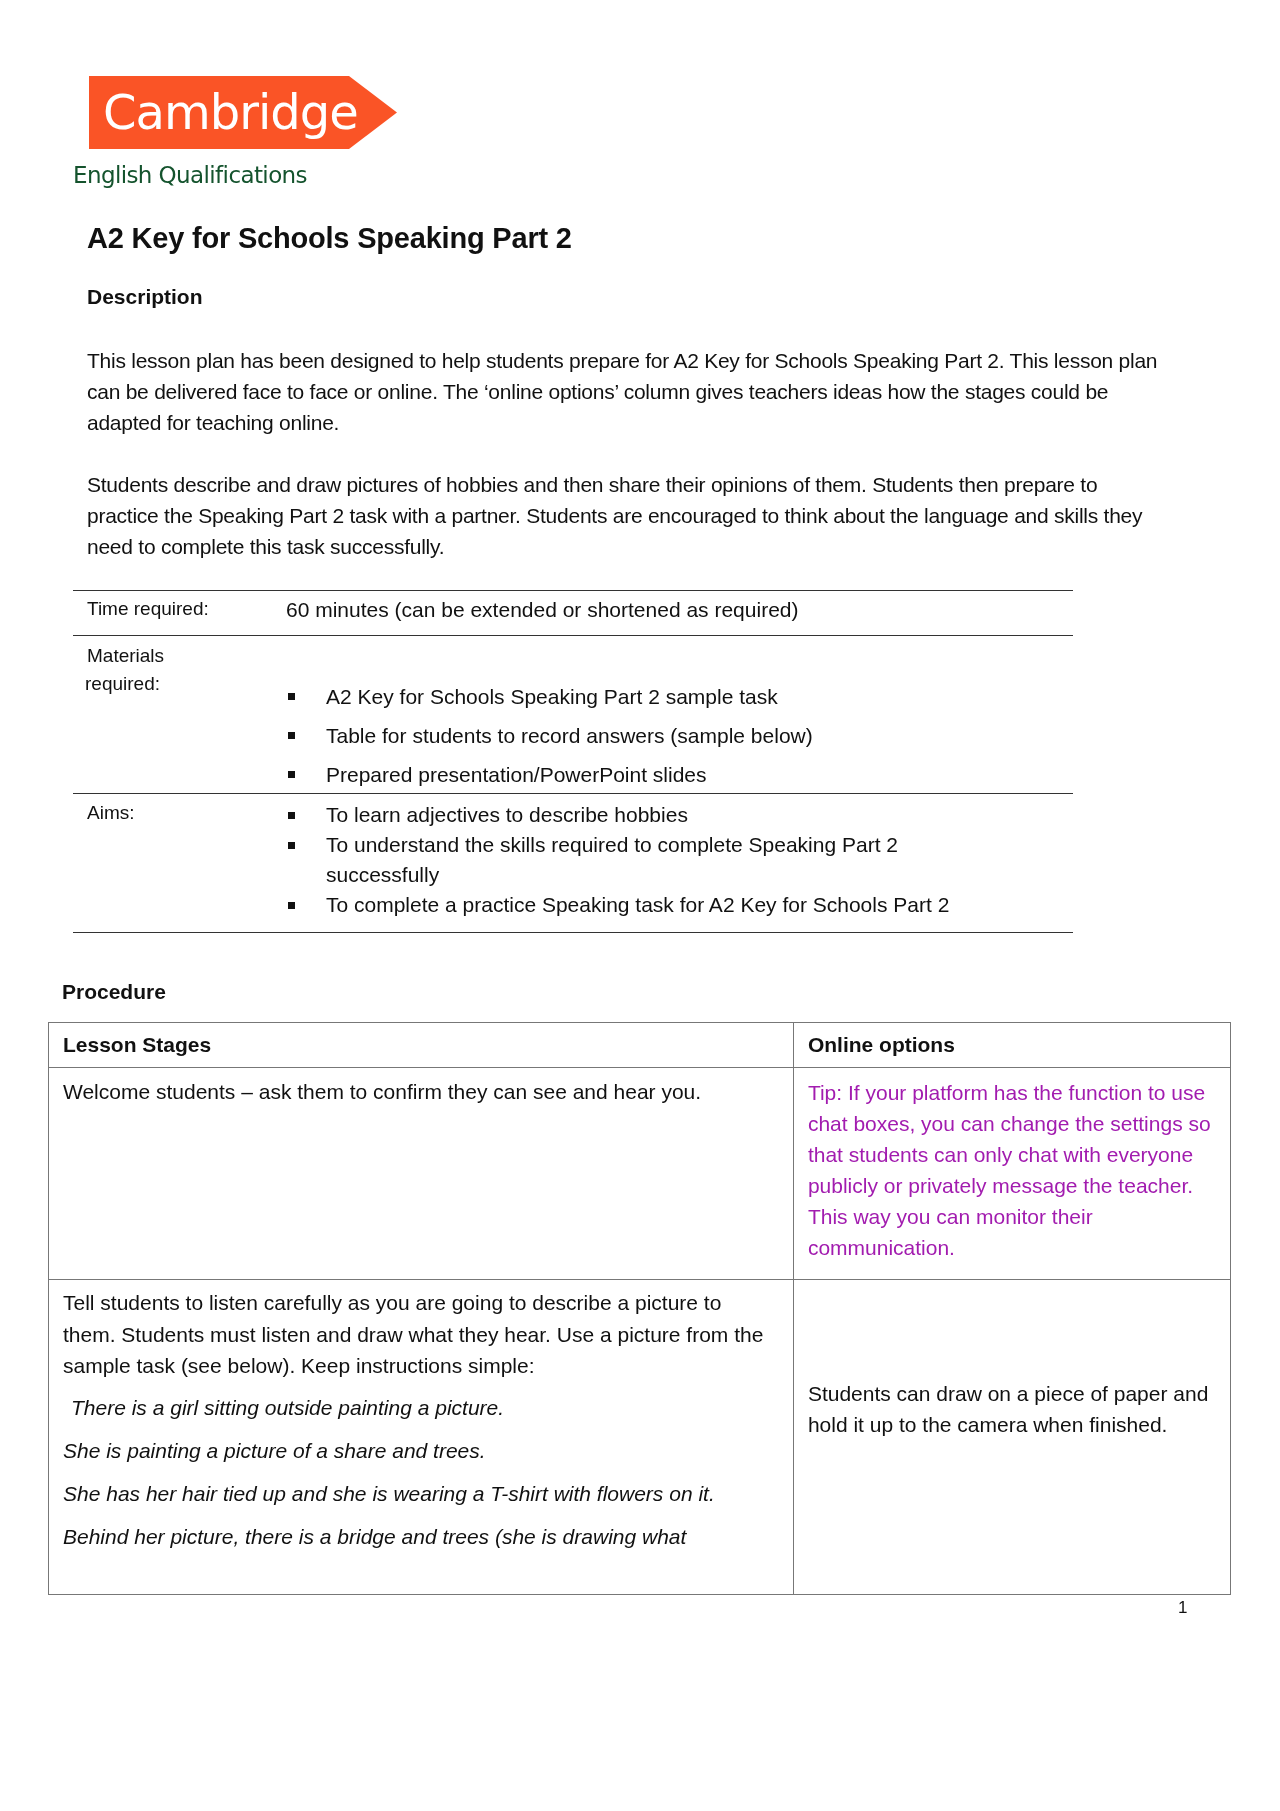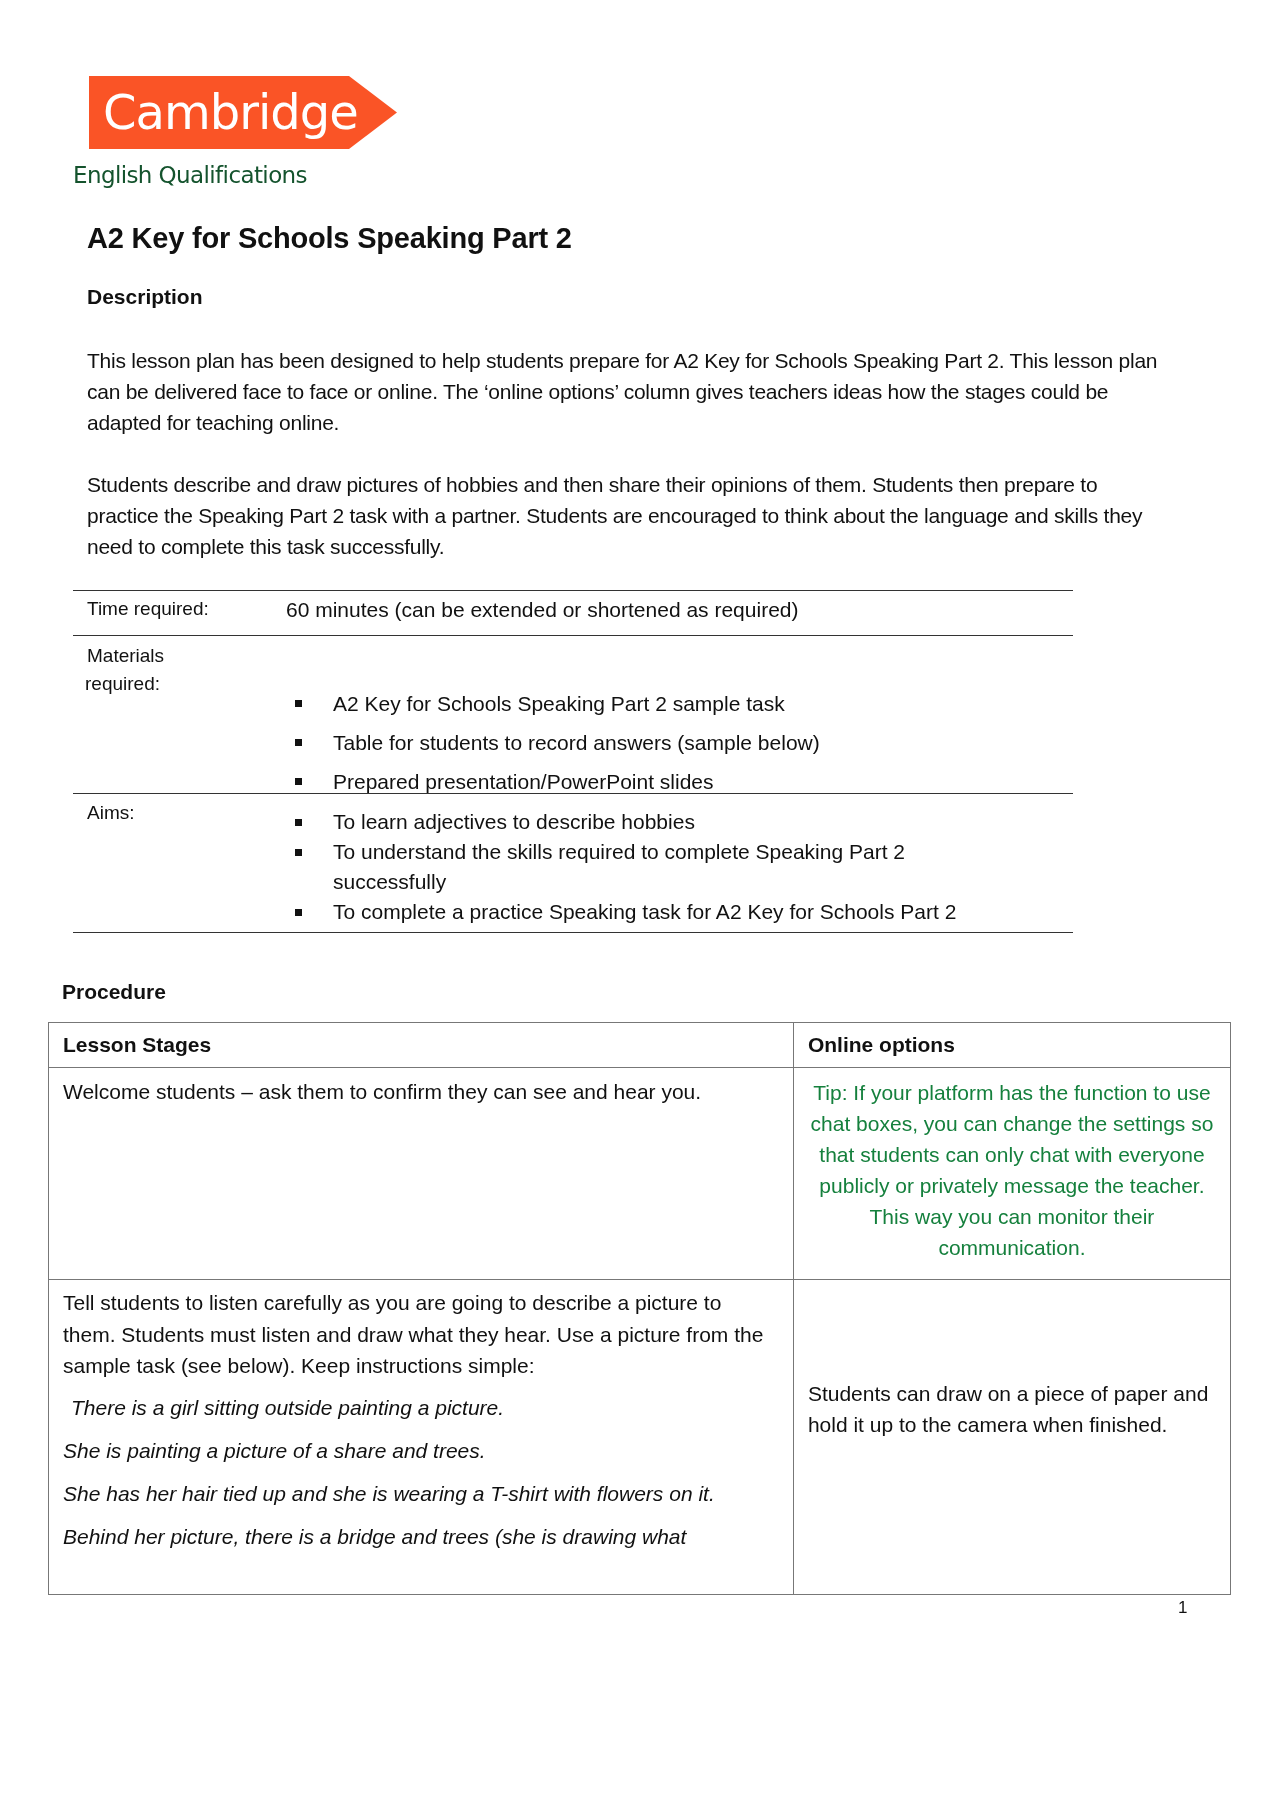--- a/index.html
+++ b/index.html
@@ -29,21 +29,21 @@
     .para {
       left: 87px; width: 1080px; font-size: 21px; line-height: 31px; letter-spacing: -0.25px;
     }
     .para1 { top: 345px; }
     .para2 { top: 469px; }
 
     
     .rule { position: absolute; left: 73px; width: 1000px; height: 0; border-top: 1.5px solid #333; }
     .lbl { position: absolute; left: 87px; font-size: 19px; font-weight: normal; }
     .val { position: absolute; left: 286px; font-size: 21px; }
-    .bul-list { position: absolute; left: 286px; margin: 7px; padding: 0; list-style: none; width: 780px; }
+    .bul-list { position: absolute; left: 286px; margin: 0; padding: 0; list-style: none; width: 780px; }
     .bul-list li { position: relative; padding-left: 40px; font-size: 21px; }
     .bul-list li .sq {
       position: absolute; left: 2px; width: 7px; height: 7px; background: #111;
     }
     .mat li { line-height: 39px; }
     .mat li .sq { top: 16px; }
     .aims li { line-height: 30px; }
     .aims li .sq { top: 12px; }
 
     .h-proc { left: 62px; top: 980px; font-size: 21px; font-weight: bold; }
@@ -54,21 +54,21 @@
       border-collapse: collapse; font-size: 21px;
     }
     .proc td, .proc th {
       border: 1.5px solid #777; vertical-align: top; padding: 0 14px; text-align: left;
     }
     .proc th { font-weight: bold; height: 44px; vertical-align: middle; }
     .proc .c1 { width: 718px; }
     .proc .c2 { width: 409px; }
     .row1 td { height: 211px; }
     .row1 .p { margin: 8px 0 0 0; line-height: 31px; }
-    .tip { color: #15803d; margin: 9px 0 0 0; line-height: 31px; text-align: center; }
+    .tip { color: #a21caf; margin: 9px 0 0 0; line-height: 31px; }
     .row2 td { height: 314px; }
     .row2 .c1 .p { margin: 7px 0 0 0; line-height: 31.5px; }
     .it { font-style: italic; margin: 9px 0 0 8px; line-height: 33px; }
     .it2 { font-style: italic; margin: 10px 0 0 0; line-height: 33px; }
     .row2 .c2 { vertical-align: middle; }
     .row2 .c2 .p { line-height: 31px; margin-top: -36px; }
 
     .pagenum { left: 1178px; top: 1598px; font-size: 17px; }
   </style>
 </head>

